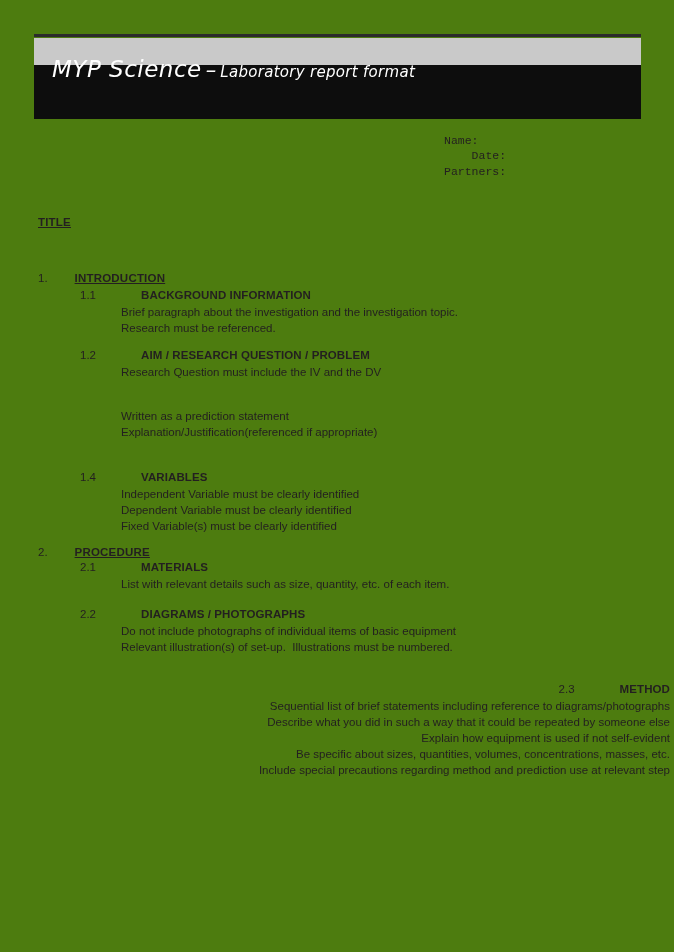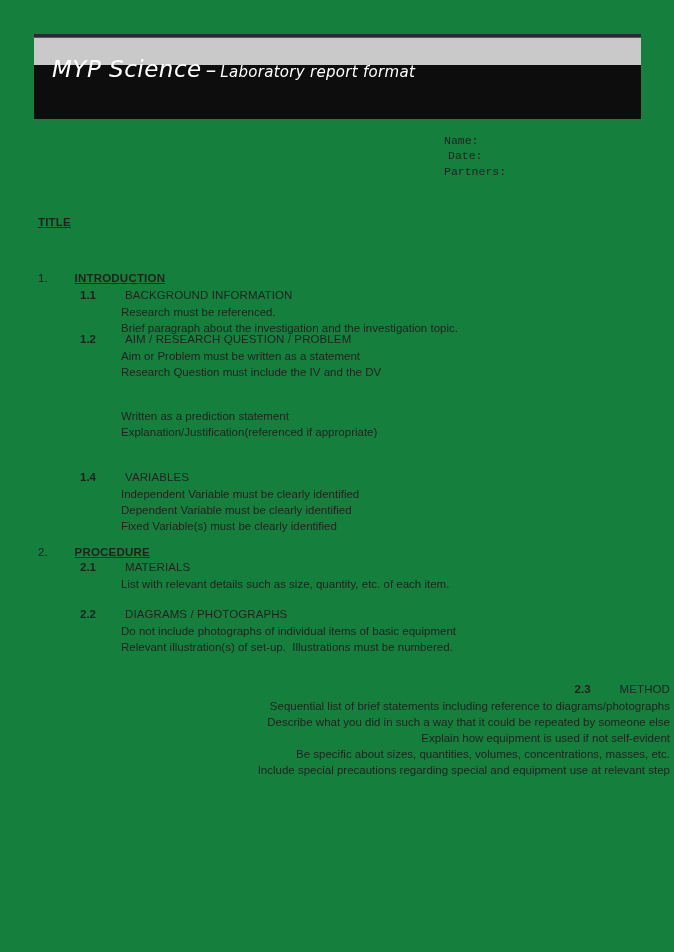--- a/index.html
+++ b/index.html
@@ -12,21 +12,21 @@
     height: 952px;
     position: relative;
     font-family: "Liberation Sans", sans-serif;
     color: #231f20;
     overflow: hidden;
   }
 
   .page {
     position: absolute;
     inset: 0;
-    background: #15803d;
+    background: #4d7c0f;
   }
 
   
   .banner {
     position: absolute;
     left: 34px;
     top: 34px;
     width: 607px;
     height: 85px;
   }
@@ -82,21 +82,21 @@
   
   .meta {
     position: absolute;
     left: 444px;
     top: 133px;
     font-size: 11.5px;
     line-height: 15.3px;
     font-family: Liberation Mono, monospace;
   }
   .meta div { white-space: nowrap; }
-  .meta .indented { padding-left: 4px; }
+  .meta .indented { padding-left: 4px; text-align: right; }
 
   
   .content {
     position: absolute;
     left: 0;
     top: 0;
     width: 674px;
   }
 
   .title-head {
@@ -135,22 +135,22 @@
   .sub {
     position: absolute;
     left: 80px;
     width: 590px;
   }
   .sub-head {
     font-size: 11.5px;
     white-space: nowrap;
     line-height: 15.5px;
   }
-  .sub-num { font-weight: bold; margin-top: 24px; }
-  .sub-name { font-weight: normal; margin-left: 4px; letter-spacing: 0.1px; padding-left: 25px; }
+  .sub-num { font-weight: normal; margin-top: 24px; }
+  .sub-name { font-weight: bold; margin-left: 20px; letter-spacing: 0.1px; padding-left: 25px; }
 
   .lines {
     margin-left: 41px;
     font-size: 11.5px;
     line-height: 16.2px;
   }
   .lines div { white-space: pre; }
 </style>
 </head>
 <body>
@@ -173,28 +173,27 @@
   </div>
 
   <div class="title-head">TITLE</div>
 
   <div class="content" id="sections-root">
       <div class="section">
         <div class="sec-head" style="top: 272px;"><span class="sec-num">1.</span><span class="sec-name">INTRODUCTION</span></div>
         <div class="sub" style="position: absolute; top: 288px;">
           <div class="sub-head"><span class="sub-num">1.1</span><span class="sub-name">BACKGROUND INFORMATION</span></div>
           <div class="lines">
+            <div>Brief paragraph about the investigation and the investigation topic.</div>
             <div>Research must be referenced.</div>
-            <div>Brief paragraph about the investigation and the investigation topic.</div>
-          </div>
-        </div>
-        <div class="sub" style="position: absolute; top: 332px;">
+          </div>
+        </div>
+        <div class="sub" style="position: absolute; top: 348px;">
           <div class="sub-head"><span class="sub-num">1.2</span><span class="sub-name">AIM / RESEARCH QUESTION / PROBLEM</span></div>
           <div class="lines">
-            <div>Aim or Problem must be written as a statement</div>
             <div>Research Question must include the IV and the DV</div>
           </div>
         </div>
         <div class="sub" style="position: absolute; top: 408px;">
           <div class="lines">
             <div>Written as a prediction statement</div>
             <div>Explanation/Justification(referenced if appropriate)</div>
           </div>
         </div>
         <div class="sub" style="position: absolute; top: 470px;">
@@ -221,19 +220,19 @@
             <div>Relevant illustration(s) of set-up.  Illustrations must be numbered.</div>
           </div>
         </div>
         <div class="sub" style="position: absolute; top: 682px; text-align: right;">
           <div class="sub-head"><span class="sub-num">2.3</span><span class="sub-name">METHOD</span></div>
           <div class="lines">
             <div>Sequential list of brief statements including reference to diagrams/photographs</div>
             <div>Describe what you did in such a way that it could be repeated by someone else</div>
             <div>Explain how equipment is used if not self-evident</div>
             <div>Be specific about sizes, quantities, volumes, concentrations, masses, etc.</div>
-            <div>Include special precautions regarding special and equipment use at relevant step</div>
+            <div>Include special precautions regarding method and prediction use at relevant step</div>
           </div>
         </div>
       </div>
     </div>
 
 </div>
 
 </body></html>

